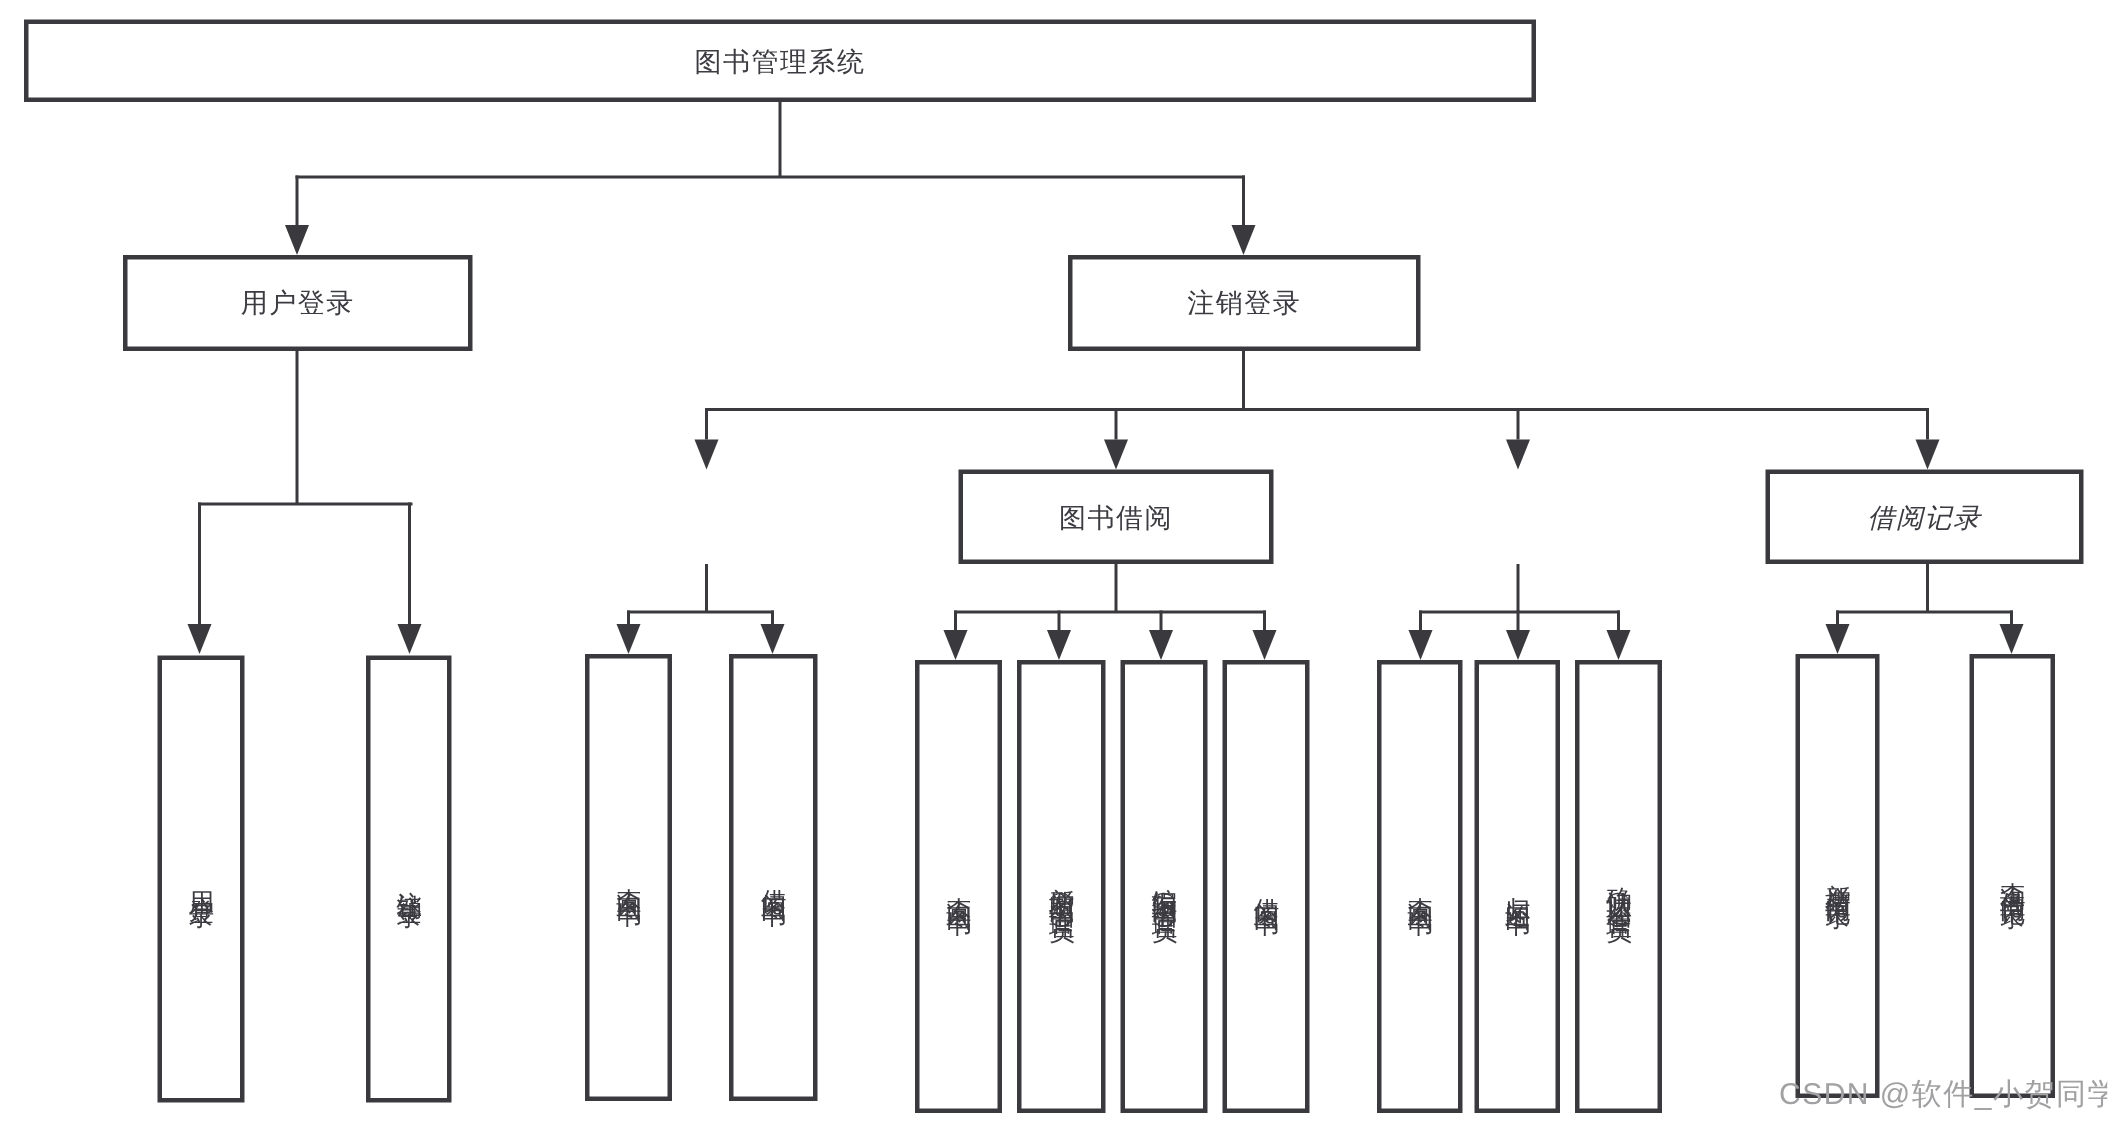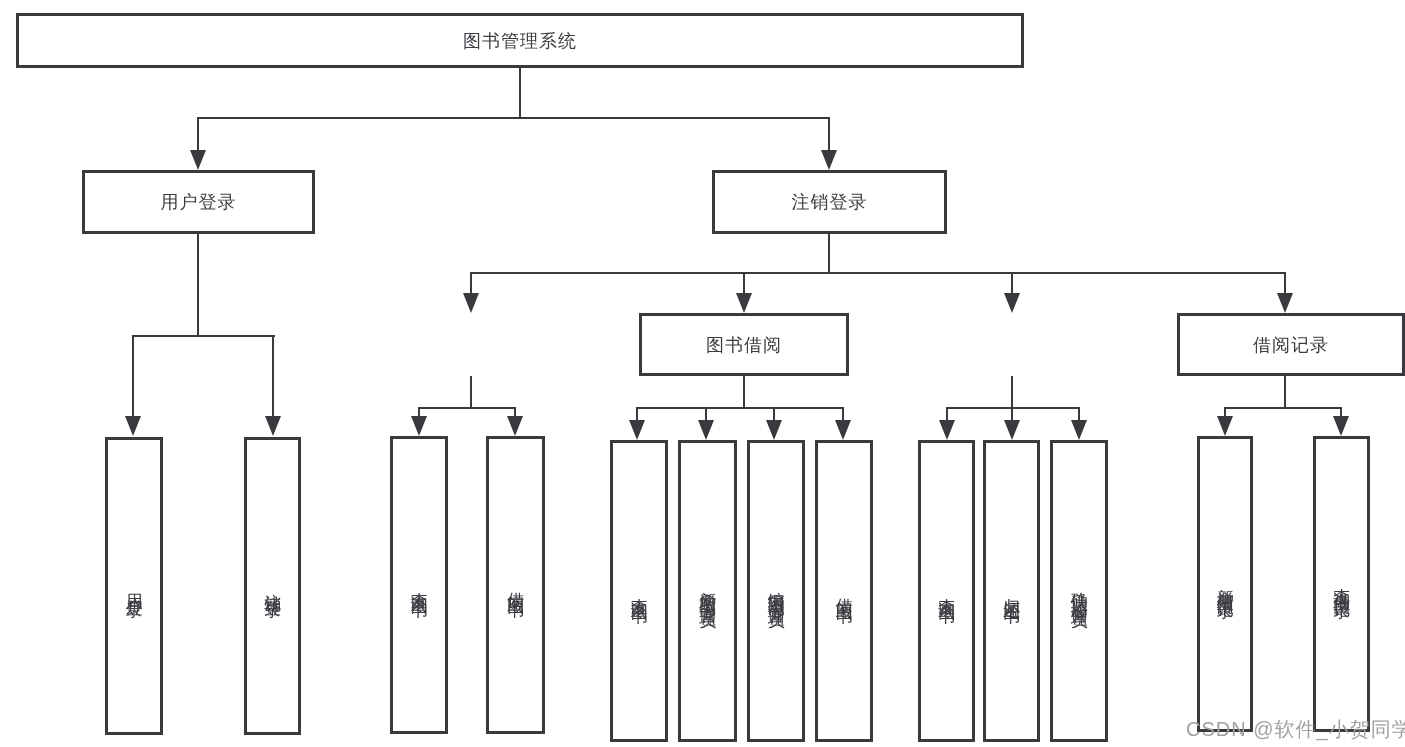--- a/index.html
+++ b/index.html
@@ -63,21 +63,21 @@
   <div class="lv" style="left:470px;  top:272px; height:21px;"></div>
   <div class="arrow" style="left:463px;  top:293px;"></div>
   <div class="lv" style="left:743px;  top:272px; height:21px;"></div>
   <div class="arrow" style="left:736px;  top:293px;"></div>
   <div class="lv" style="left:1011px; top:272px; height:21px;"></div>
   <div class="arrow" style="left:1004px; top:293px;"></div>
   <div class="lv" style="left:1284px; top:272px; height:21px;"></div>
   <div class="arrow" style="left:1277px; top:293px;"></div>
 
   <div class="box h" style="left:639px; top:313px; width:210px; height:63px;">图书借阅</div>
-  <div class="box h" style="left:1177px; top:313px; width:228px; height:63px;">借阅记录</div>
+  <div class="box h" style="left:1177px; top:313px; width:212px; height:63px;font-style:italic;">借阅记录</div>
 
   <div class="lv" style="left:470px; top:376px; height:32px;"></div>
   <div class="lh" style="left:418px; top:407px; width:98px;"></div>
   <div class="lv" style="left:418px; top:407px; height:10px;"></div>
   <div class="arrow" style="left:411px; top:416px;"></div>
   <div class="lv" style="left:514px; top:407px; height:10px;"></div>
   <div class="arrow" style="left:507px; top:416px;"></div>
 
   <div class="box v" style="left:390px; top:436px; width:58px; height:298px;">查询图书</div>
   <div class="box v" style="left:486px; top:436px; width:59px; height:298px;">借阅图书</div>

